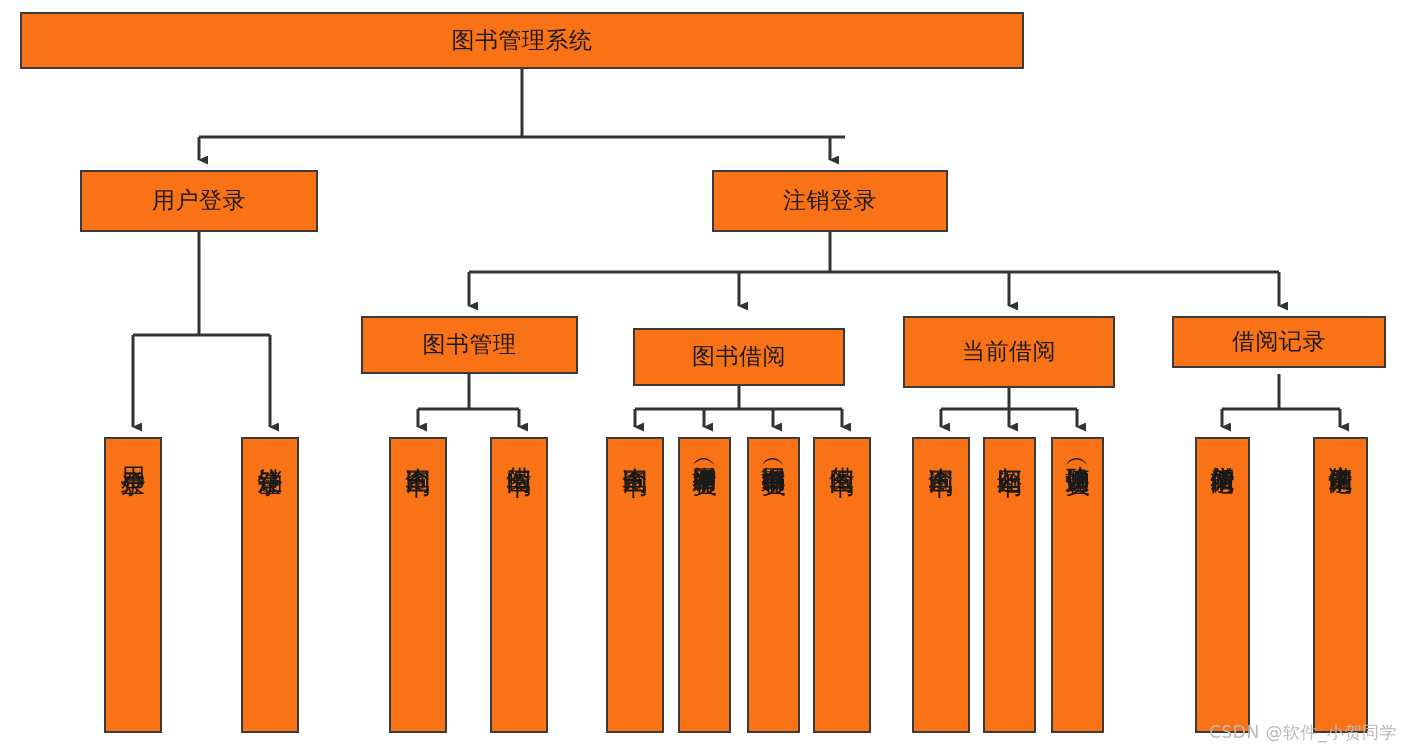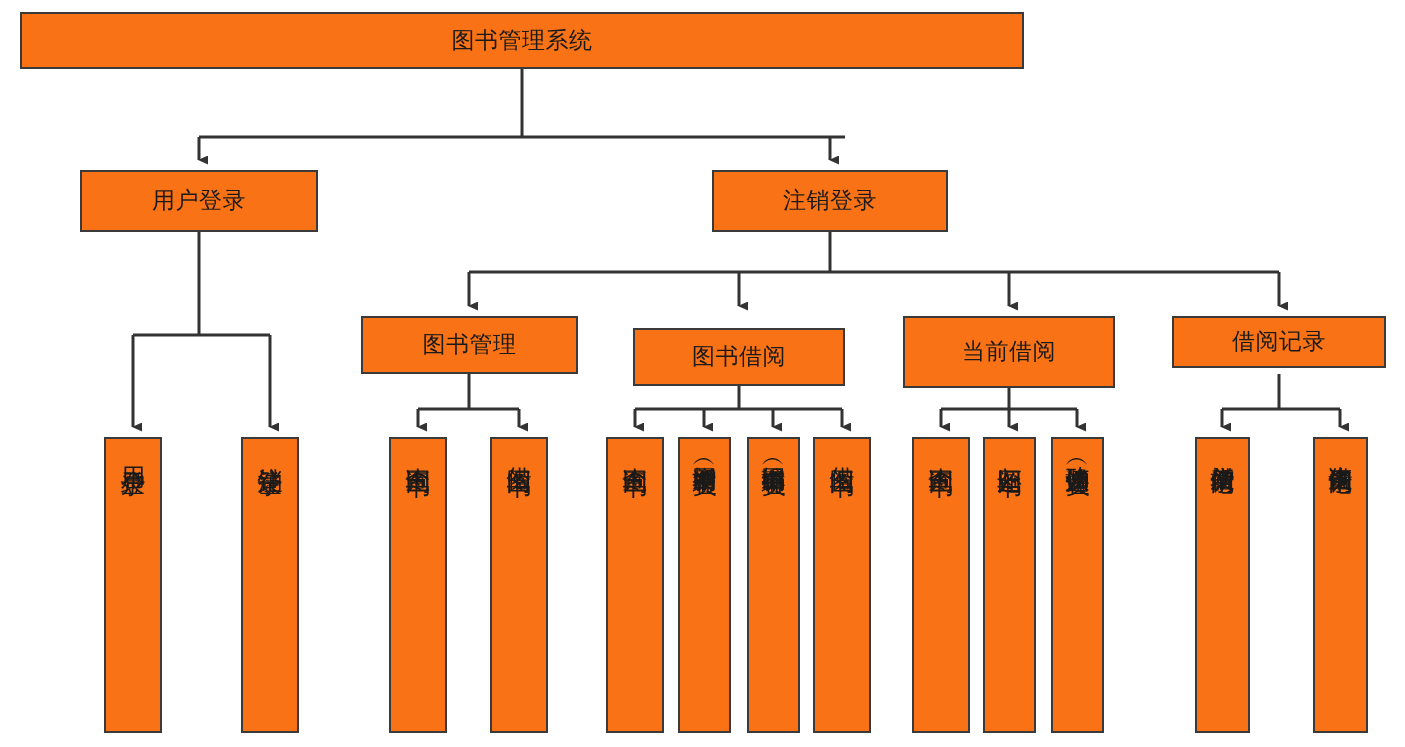--- a/index.html
+++ b/index.html
@@ -203,14 +203,15 @@
   </div>
 
   <div class="node vertical compact" style="left:1195px; top:437px; width:55px; height:296px;">
     <span class="label">新增借阅记录</span>
   </div>
 
   <div class="node vertical compact" style="left:1313px; top:437px; width:55px; height:296px;">
     <span class="label">查询借阅记录</span>
   </div>
 
+  <div id="watermark">CSDN @软件_小贺同学</div>
 
 </div>
 
 </body></html>

